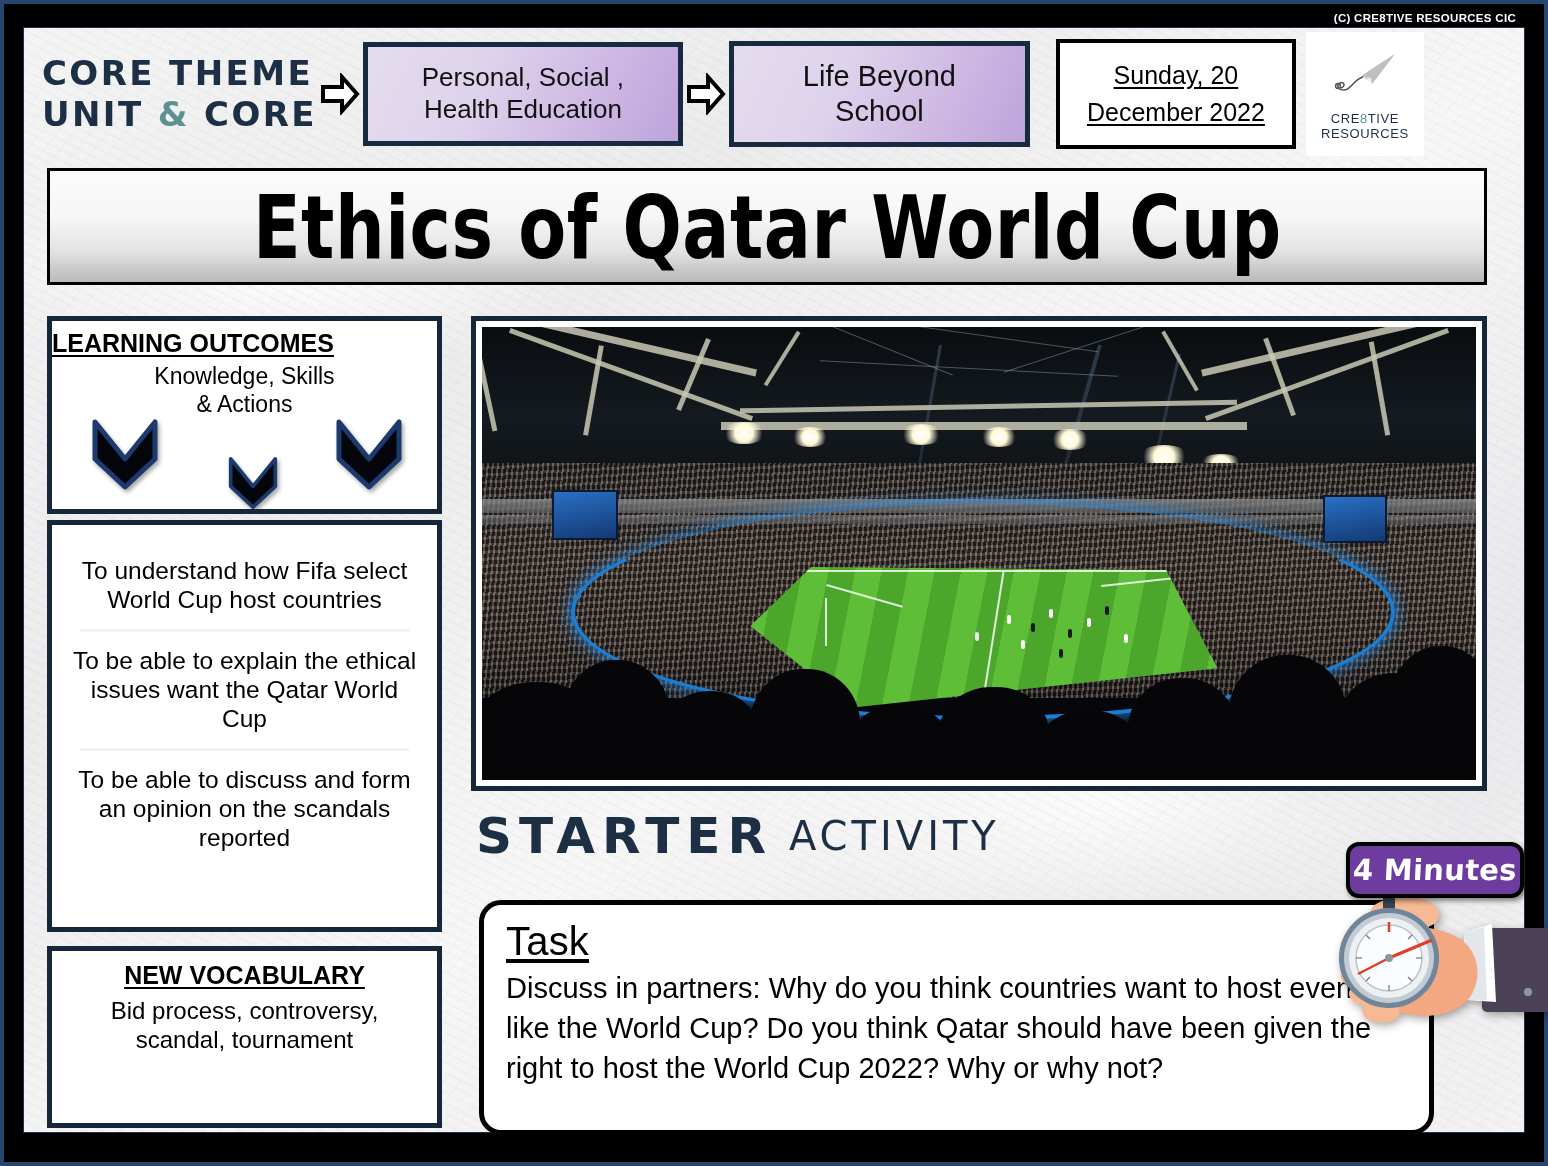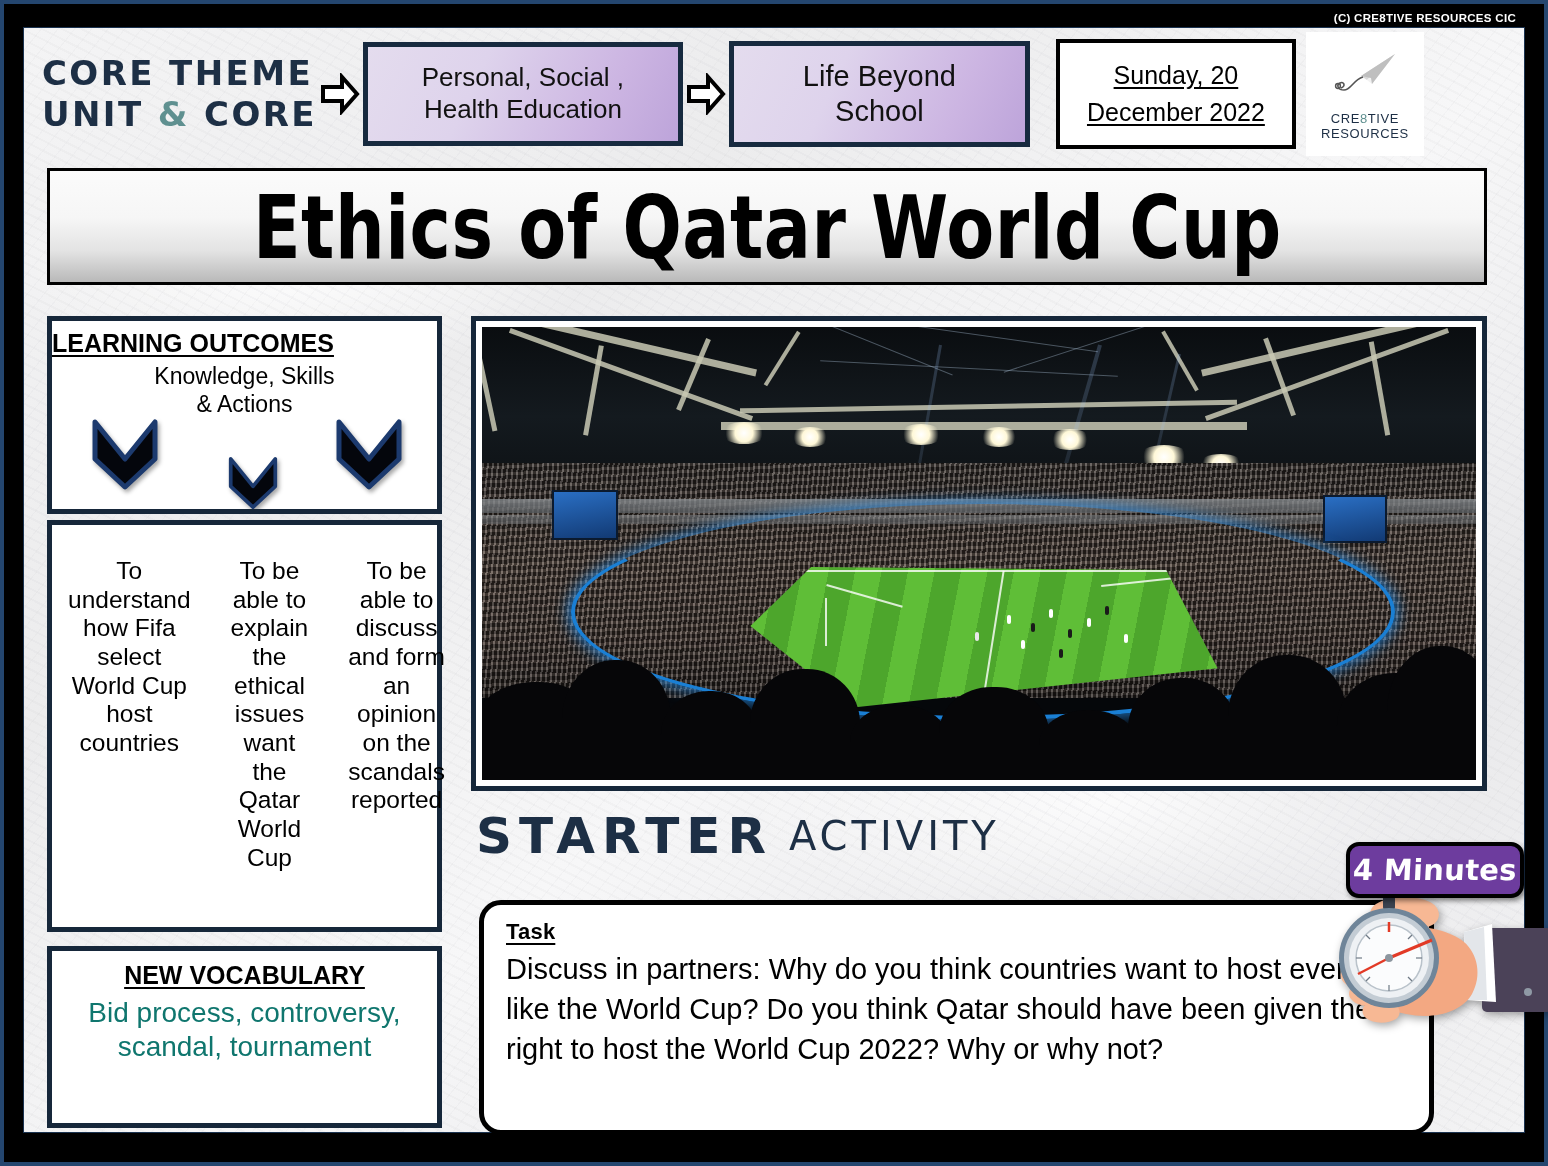--- a/index.html
+++ b/index.html
@@ -69,30 +69,30 @@
   #lo-box{position:absolute;left:23px;top:288px;width:395px;height:198px;
      border:5px solid #16273a;background:#fff;box-sizing:border-box;z-index:10;overflow:hidden;}
   #lo-title{text-align:left;font-weight:bold;font-size:25px;color:#000;margin-top:8px;
      text-decoration:underline;text-underline-offset:3px;}
   #lo-sub{text-align:center;font-size:23px;color:#000;line-height:1.22;margin-top:4px;}
   .chev{position:absolute;}
   .chev svg{display:block;filter:drop-shadow(2px 3px 2px rgba(0,0,0,.35));}
 
   #obj-box{position:absolute;left:23px;top:492px;width:395px;height:412px;
      border:5px solid #16273a;background:#fff;box-sizing:border-box;z-index:10;
-     padding:26px 12px 0;display:flex;flex-direction:row;gap:0;}
+     padding:26px 12px 0;display:flex;flex-direction:column;gap:0;}
   .objective{font-family:"Liberation Sans",sans-serif;font-size:24.5px;color:#000;
      text-align:center;line-height:1.17;padding:6px 4px;}
   .objdiv{height:3px;background:#eef2f6;margin:9px 16px;}
 
   #vocab-box{position:absolute;left:23px;top:918px;width:395px;height:182px;
      border:5px solid #16273a;background:#fff;box-sizing:border-box;z-index:10;padding-top:10px;}
   #vocab-title{text-align:center;font-weight:bold;font-size:25px;color:#000;
      text-decoration:underline;text-underline-offset:3px;}
-  #vocab-body{text-align:center;font-size:28px;color:#0f766e;line-height:1.22;margin-top:6px;padding:0 14px;}
+  #vocab-body{text-align:center;font-size:24px;color:#000000;line-height:1.22;margin-top:6px;padding:0 14px;}
 
   
   #img-panel{position:absolute;left:447px;top:288px;width:1016px;height:475px;
      border:5px solid #16273a;background:#fff;box-sizing:border-box;padding:6px;z-index:10;}
   #stadium{position:relative;width:100%;height:100%;overflow:hidden;background:#05070a;}
   #stadium .roof{position:absolute;left:0;top:0;width:100%;height:36%;
      background:linear-gradient(180deg,#0a0d10 0%,#141a1f 55%,#0d1114 100%);}
   .truss{position:absolute;background:#c9c9b4;opacity:.85;}
   .cable{position:absolute;background:rgba(150,170,190,.45);height:1px;}
   .floodlight{position:absolute;border-radius:50%;
@@ -133,21 +133,21 @@
   #timer-text{font-family:"DejaVu Sans",sans-serif;font-weight:bold;color:#fff;font-size:29px;
      letter-spacing:.3px;transform:skewX(-3deg);}
 
   #hand-wrap{position:absolute;left:1290px;top:852px;width:250px;height:170px;z-index:18;
      filter:drop-shadow(2px 3px 4px rgba(0,0,0,.35));}
 
   
   #task-box{position:absolute;left:455px;top:872px;width:955px;height:235px;
      background:#fff;border:5px solid #000;border-radius:22px;box-sizing:border-box;
      padding:14px 22px 0;z-index:14;}
-  #task-title{font-size:22px;font-weight:bold;color:#000;text-decoration:underline;
+  #task-title{font-size:40px;font-weight:normal;color:#000;text-decoration:underline;
      text-underline-offset:4px;letter-spacing:.2px;}
   #task-body{font-size:29px;color:#000;line-height:1.38;margin-top:4px;padding-right:4px;}
 </style>
 </head>
 <body>
 
 <div id="slide">
 
   <div id="copyright">(C) CRE8TIVE RESOURCES CIC</div>
 

